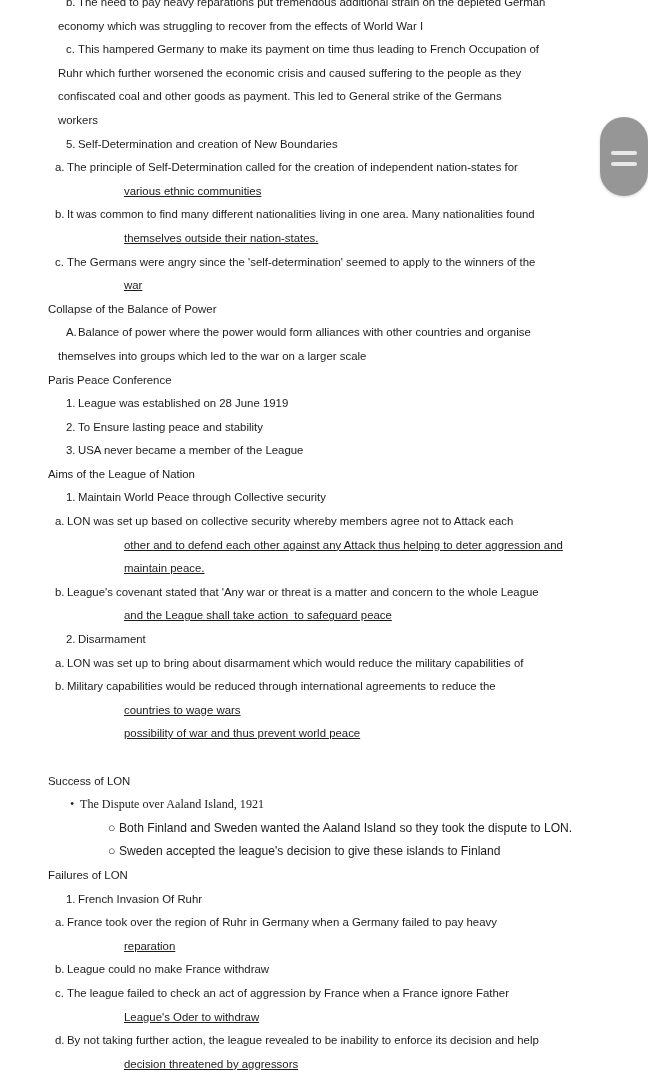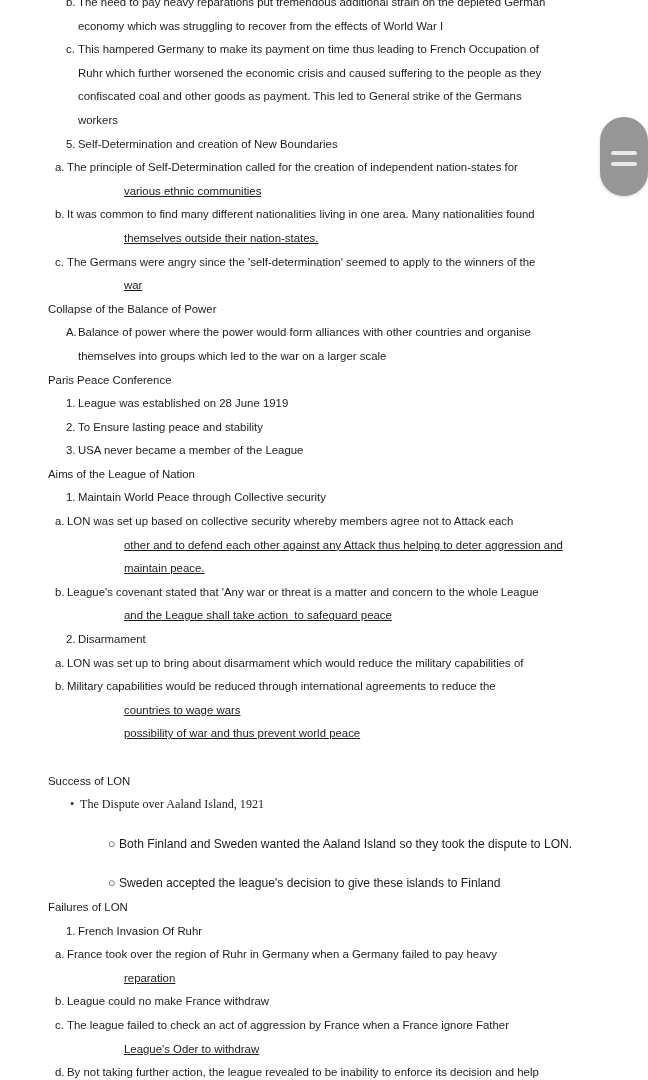--- a/index.html
+++ b/index.html
@@ -31,30 +31,30 @@
     font-size: 11.4px;
     white-space: pre;
     color: #1c1c1c;
   }
 
   
   .lvl0 { padding-left: 48px; }
 
   .lvl1        { padding-left: 66px; }
   .lvl1 .mk    { display: inline-block; width: 12px; }
-  .lvl1cont    { padding-left: 78px; }
+  .lvl1cont    { padding-left: 58px; }
 
   .lvl2        { padding-left: 55px; }
   .lvl2 .mk    { display: inline-block; width: 12px; }
   .lvl2cont    { padding-left: 124px; text-decoration: underline; }
 
   
   .bul1        { padding-left: 70px; font-size: 12.1px; font-family: Liberation Serif, serif; }
   .bul1 .mk    { display: inline-block; width: 10px; }
-  .bul2        { padding-left: 108px; font-size: 12.1px; margin-top: 16px; }
+  .bul2        { padding-left: 108px; font-size: 12.1px; }
   .bul2 .mk    { display: inline-block; width: 11px; }
 
   .spacer { height: 23.6px; }
 
   
   #scroll-handle {
     position: absolute;
     left: 600px;
     top: 117px;
     width: 48px;

